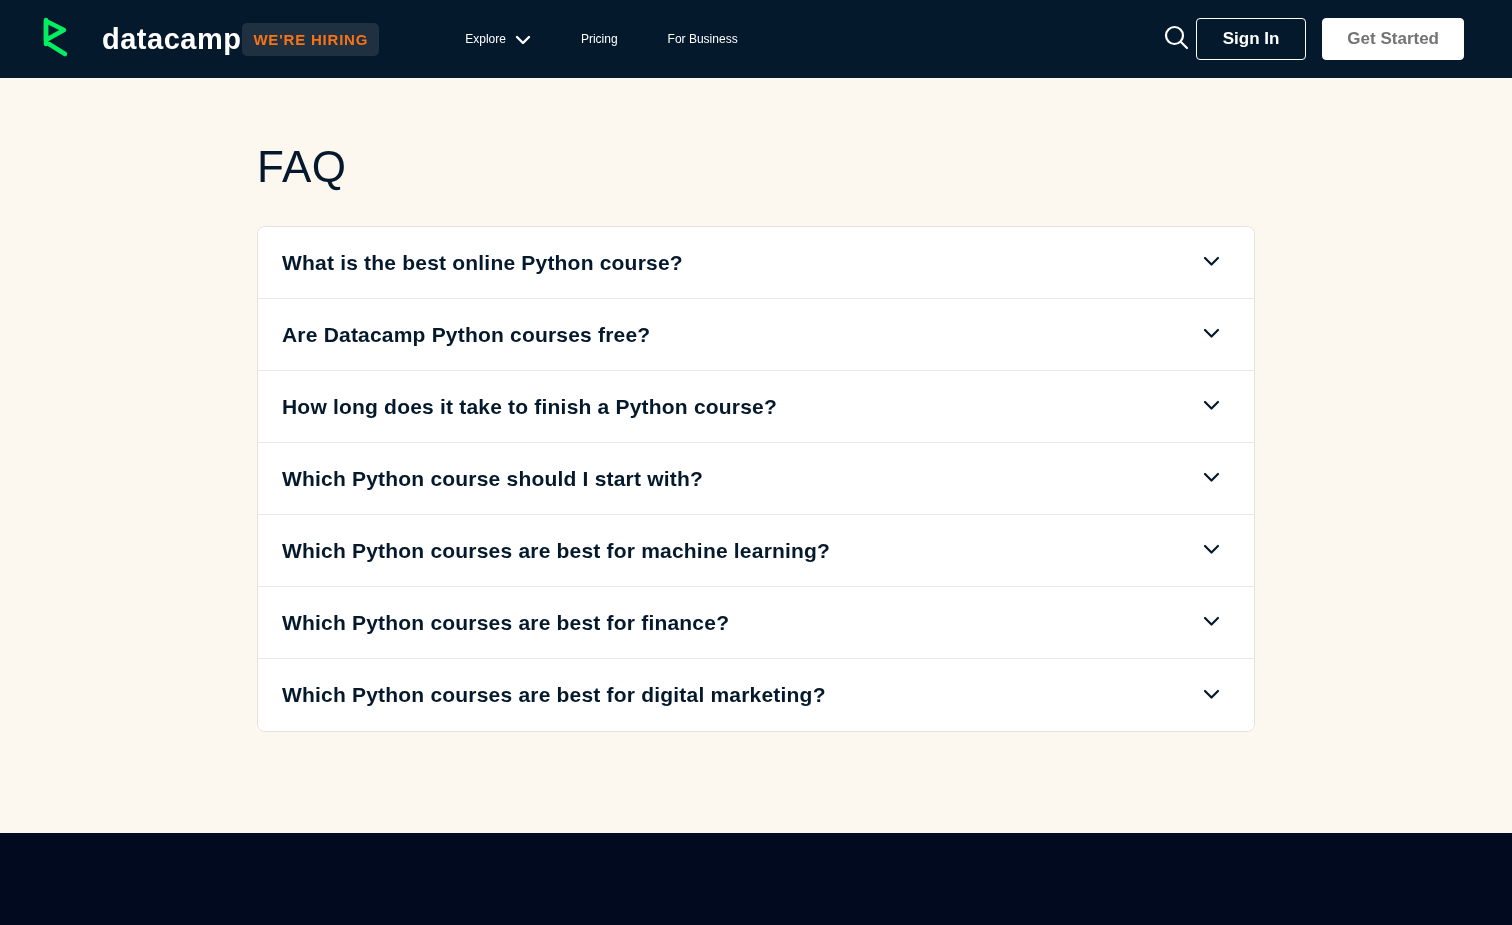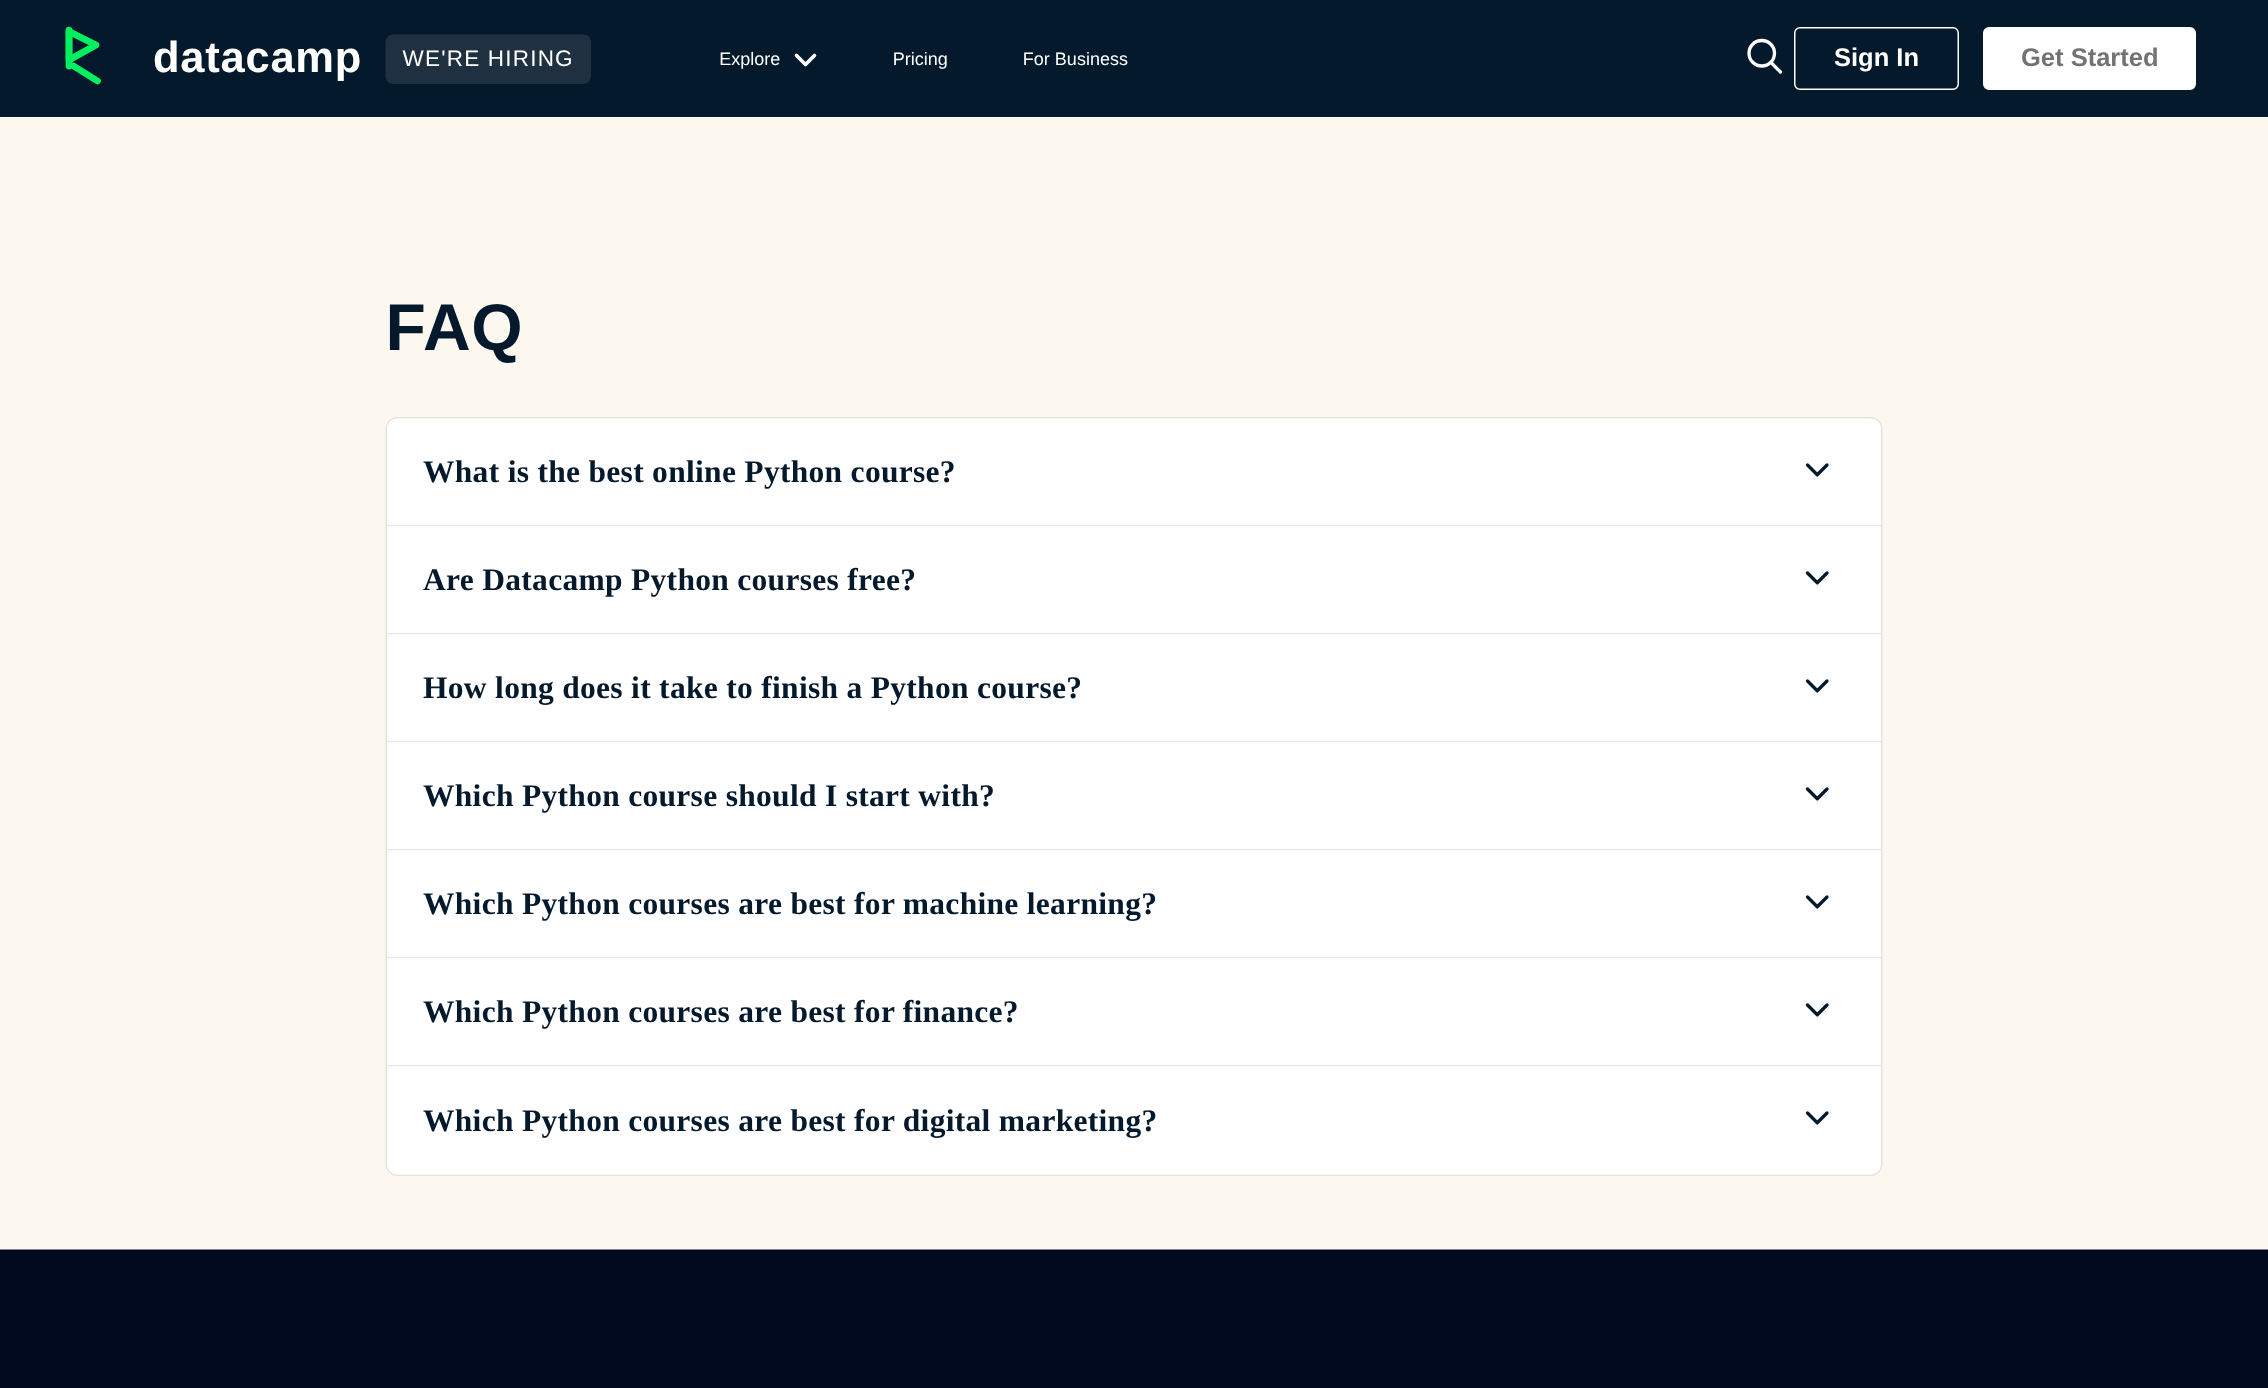--- a/index.html
+++ b/index.html
@@ -22,25 +22,25 @@
   .logo-group { display: flex; align-items: center; }
   .logo-link { display: flex; align-items: center; gap: 24px; text-decoration: none; cursor: pointer; }
   .logo-icon { display: flex; align-items: center; }
   .logo-text {
     color: #ffffff;
     font-size: 29px;
     font-weight: 600;
     letter-spacing: 0.5px;
   }
   .hiring-badge {
-    margin-left: 16px;
+    margin-left: 1px;
     background: #1f3041;
-    color: #ffffff;
+    color: #f97316;
     font-size: 15px;
-    font-weight: 400;
+    font-weight: 700;
     letter-spacing: 0.8px;
     padding: 8px 11px;
     border-radius: 5px;
     cursor: pointer;
     white-space: nowrap;
   }
   .main-nav {
     display: flex;
     align-items: center;
     gap: 50px;
@@ -98,23 +98,23 @@
   
   .main {
     height: 755px;
     background: #fdf8ef;
   }
   .container {
     width: 998px;
     margin: 0 auto;
   }
   .page-title {
-    padding-top: 116px;
+    padding-top: 64px;
     font-size: 44px;
-    font-weight: 700;
+    font-weight: 400;
     letter-spacing: 0.5px;
     color: #05192d;
   }
   .accordion {
     margin-top: 34px;
     background: #ffffff;
     border: 1px solid #e7e3dc;
     border-radius: 8px;
     overflow: hidden;
   }
@@ -122,21 +122,21 @@
     width: 100%;
     height: 72px;
     background: #ffffff;
     border: none;
     border-bottom: 1px solid #e9e9e9;
     display: flex;
     align-items: center;
     justify-content: space-between;
     padding: 0 26px 0 24px;
     cursor: pointer;
-    font-family: Liberation Serif, serif;
+    font-family: Liberation Sans, sans-serif;
     text-align: left;
   }
   .accordion-item:last-child { border-bottom: none; }
   .question {
     font-size: 21px;
     font-weight: 700;
     color: #05192d;
     letter-spacing: 0.2px;
   }
   .chev { flex: 0 0 auto; margin-right: 8px; }

